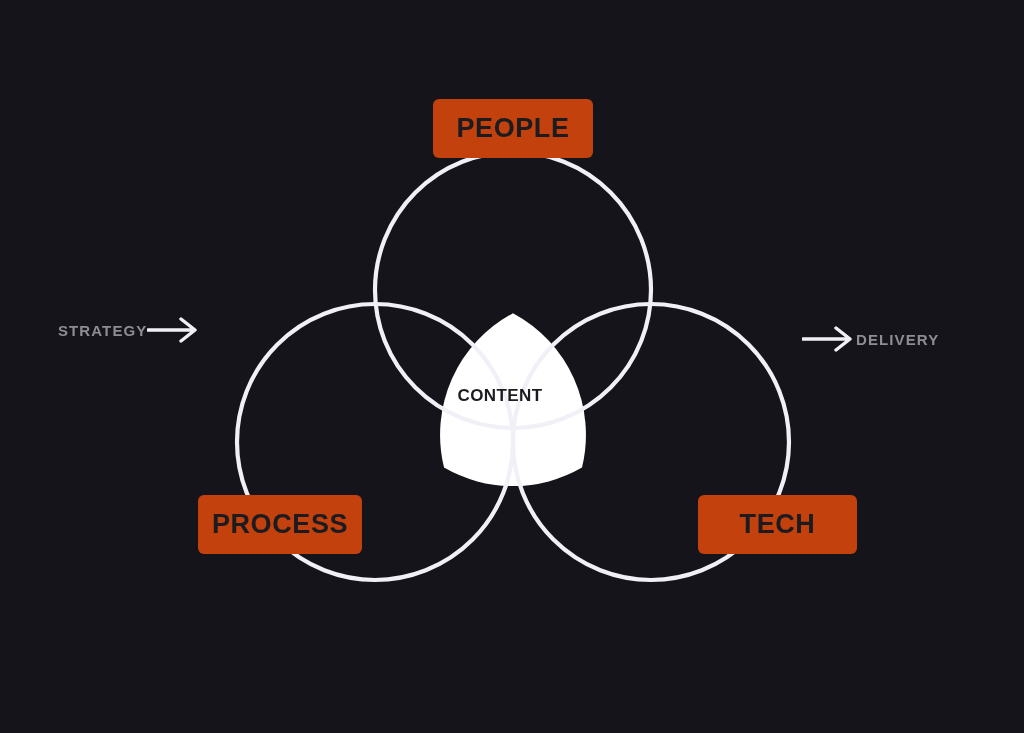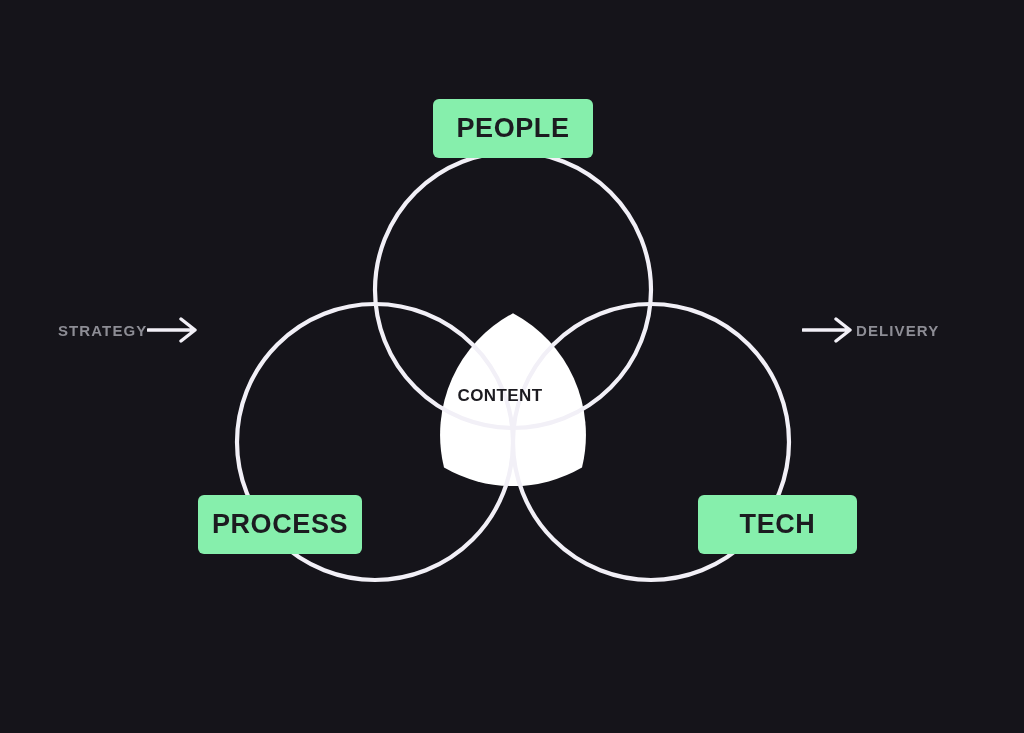--- a/index.html
+++ b/index.html
@@ -24,21 +24,21 @@
   #venn-svg {
     position: absolute;
     left: 0;
     top: 0;
     width: 1024px;
     height: 733px;
     display: block;
   }
   .badge {
     position: absolute;
-    background: #86efac;
+    background: #c2410c;
     border-radius: 6px;
     color: #1c1b20;
     font-weight: bold;
     letter-spacing: 0.6px;
     display: flex;
     align-items: center;
     justify-content: center;
     box-sizing: border-box;
     white-space: nowrap;
   }
@@ -82,21 +82,21 @@
     display: flex;
     align-items: center;
     height: 34px;
   }
   #flow-left {
     left: 58px;
     top: 313px;
   }
   #flow-right {
     left: 802px;
-    top: 313px;
+    top: 322px;
     text-align: right;
   }
   .flow-text {
     color: #8d8d95;
     font-size: 15px;
     font-weight: bold;
     letter-spacing: 1.1px;
     white-space: nowrap;
   }
   .arrow-icon {

